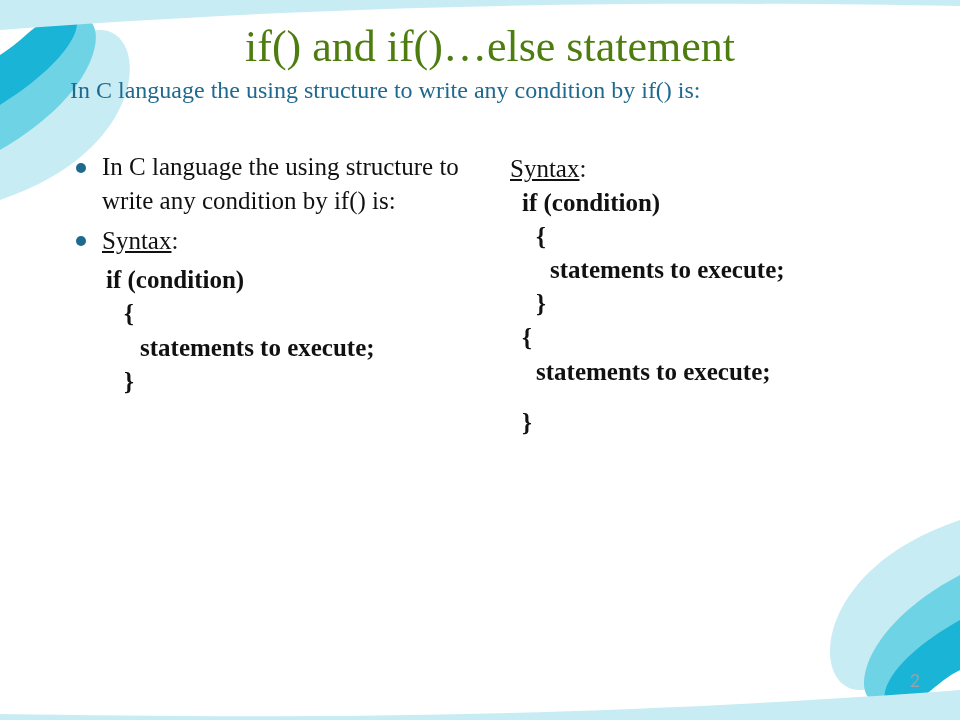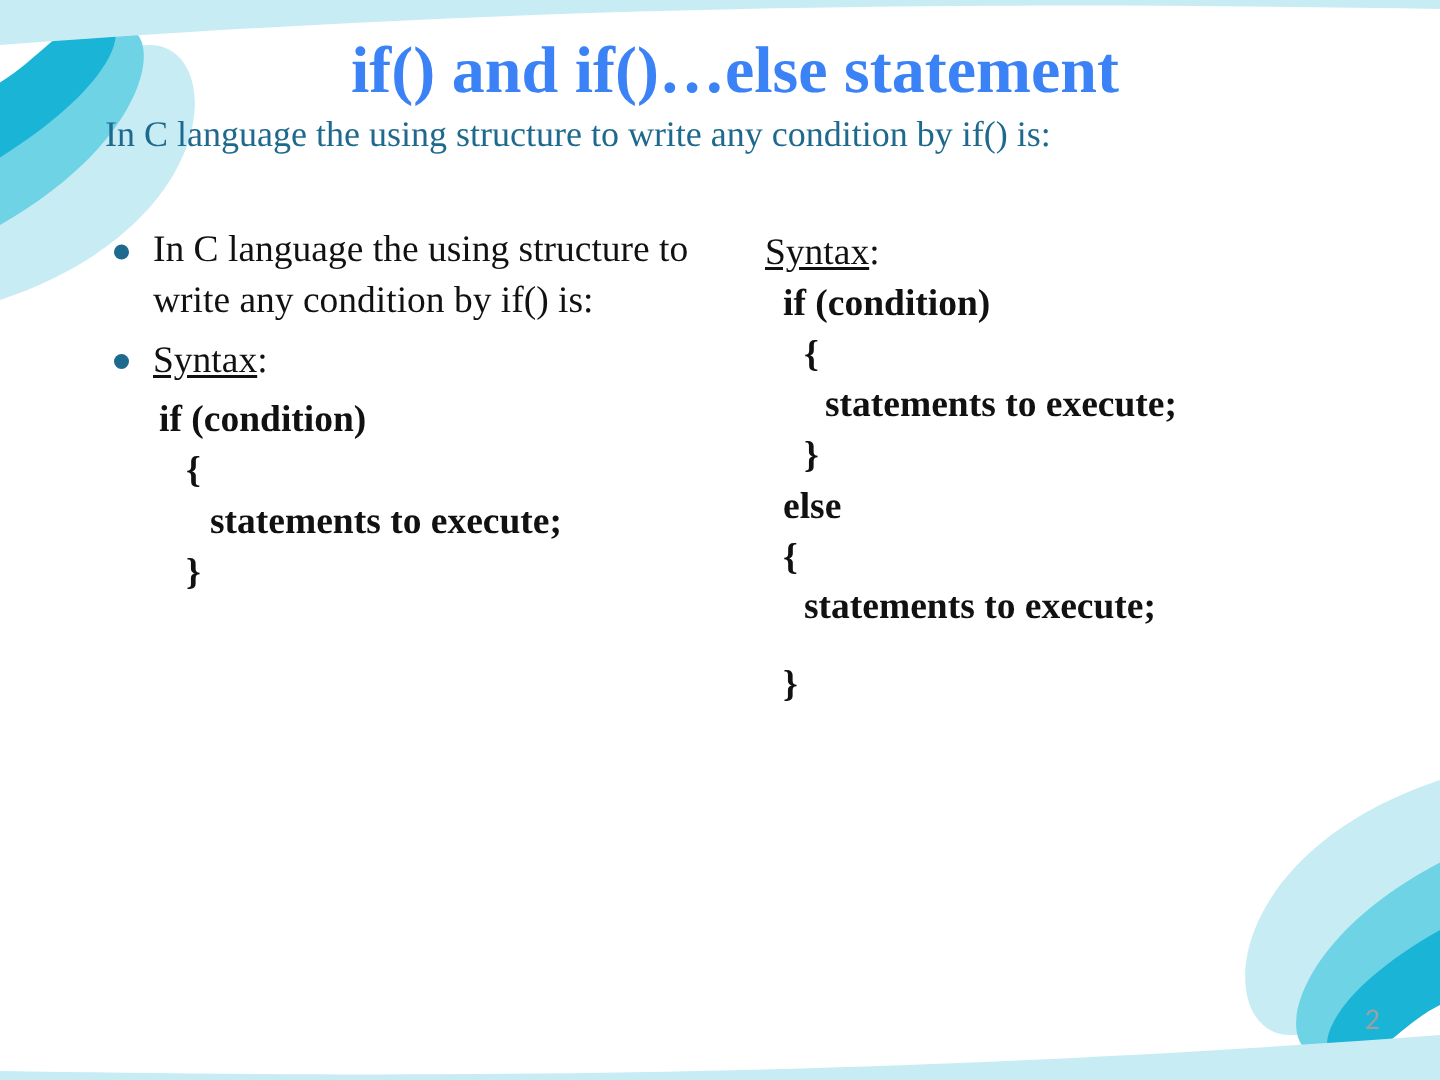--- a/index.html
+++ b/index.html
@@ -39,24 +39,24 @@
 
   .header-block {
     position: absolute;
     top: 24px;
     left: 70px;
     right: 50px;
     text-align: left;
   }
 
   .title {
-    color: #3b82f6;
+    color: #4d7c0f;
     font-size: 44px;
     line-height: 1.05;
-    font-weight: bold;
+    font-weight: normal;
     margin: 0;
     text-align: center;
   }
 
   .subtitle {
     color: #1e698e;
     font-size: 24px;
     line-height: 1.2;
     margin: 6px 0 0 0;
   }
@@ -175,21 +175,20 @@
     </div>
 
     <div class="col right-block">
       <div>
         <span class="syn">Syntax</span><span>:</span>
       </div>
       <div class="line il1">if (condition)</div>
       <div class="line il2">{</div>
       <div class="line il3">statements to execute;</div>
       <div class="line il2">}</div>
-      <div class="line il1">else</div>
       <div class="line il1">{</div>
       <div class="line il2">statements to execute;</div>
       <div class="gap"></div>
       <div class="line il1">}</div>
     </div>
 
   </div>
 
   <div class="page-num">2</div>
 

